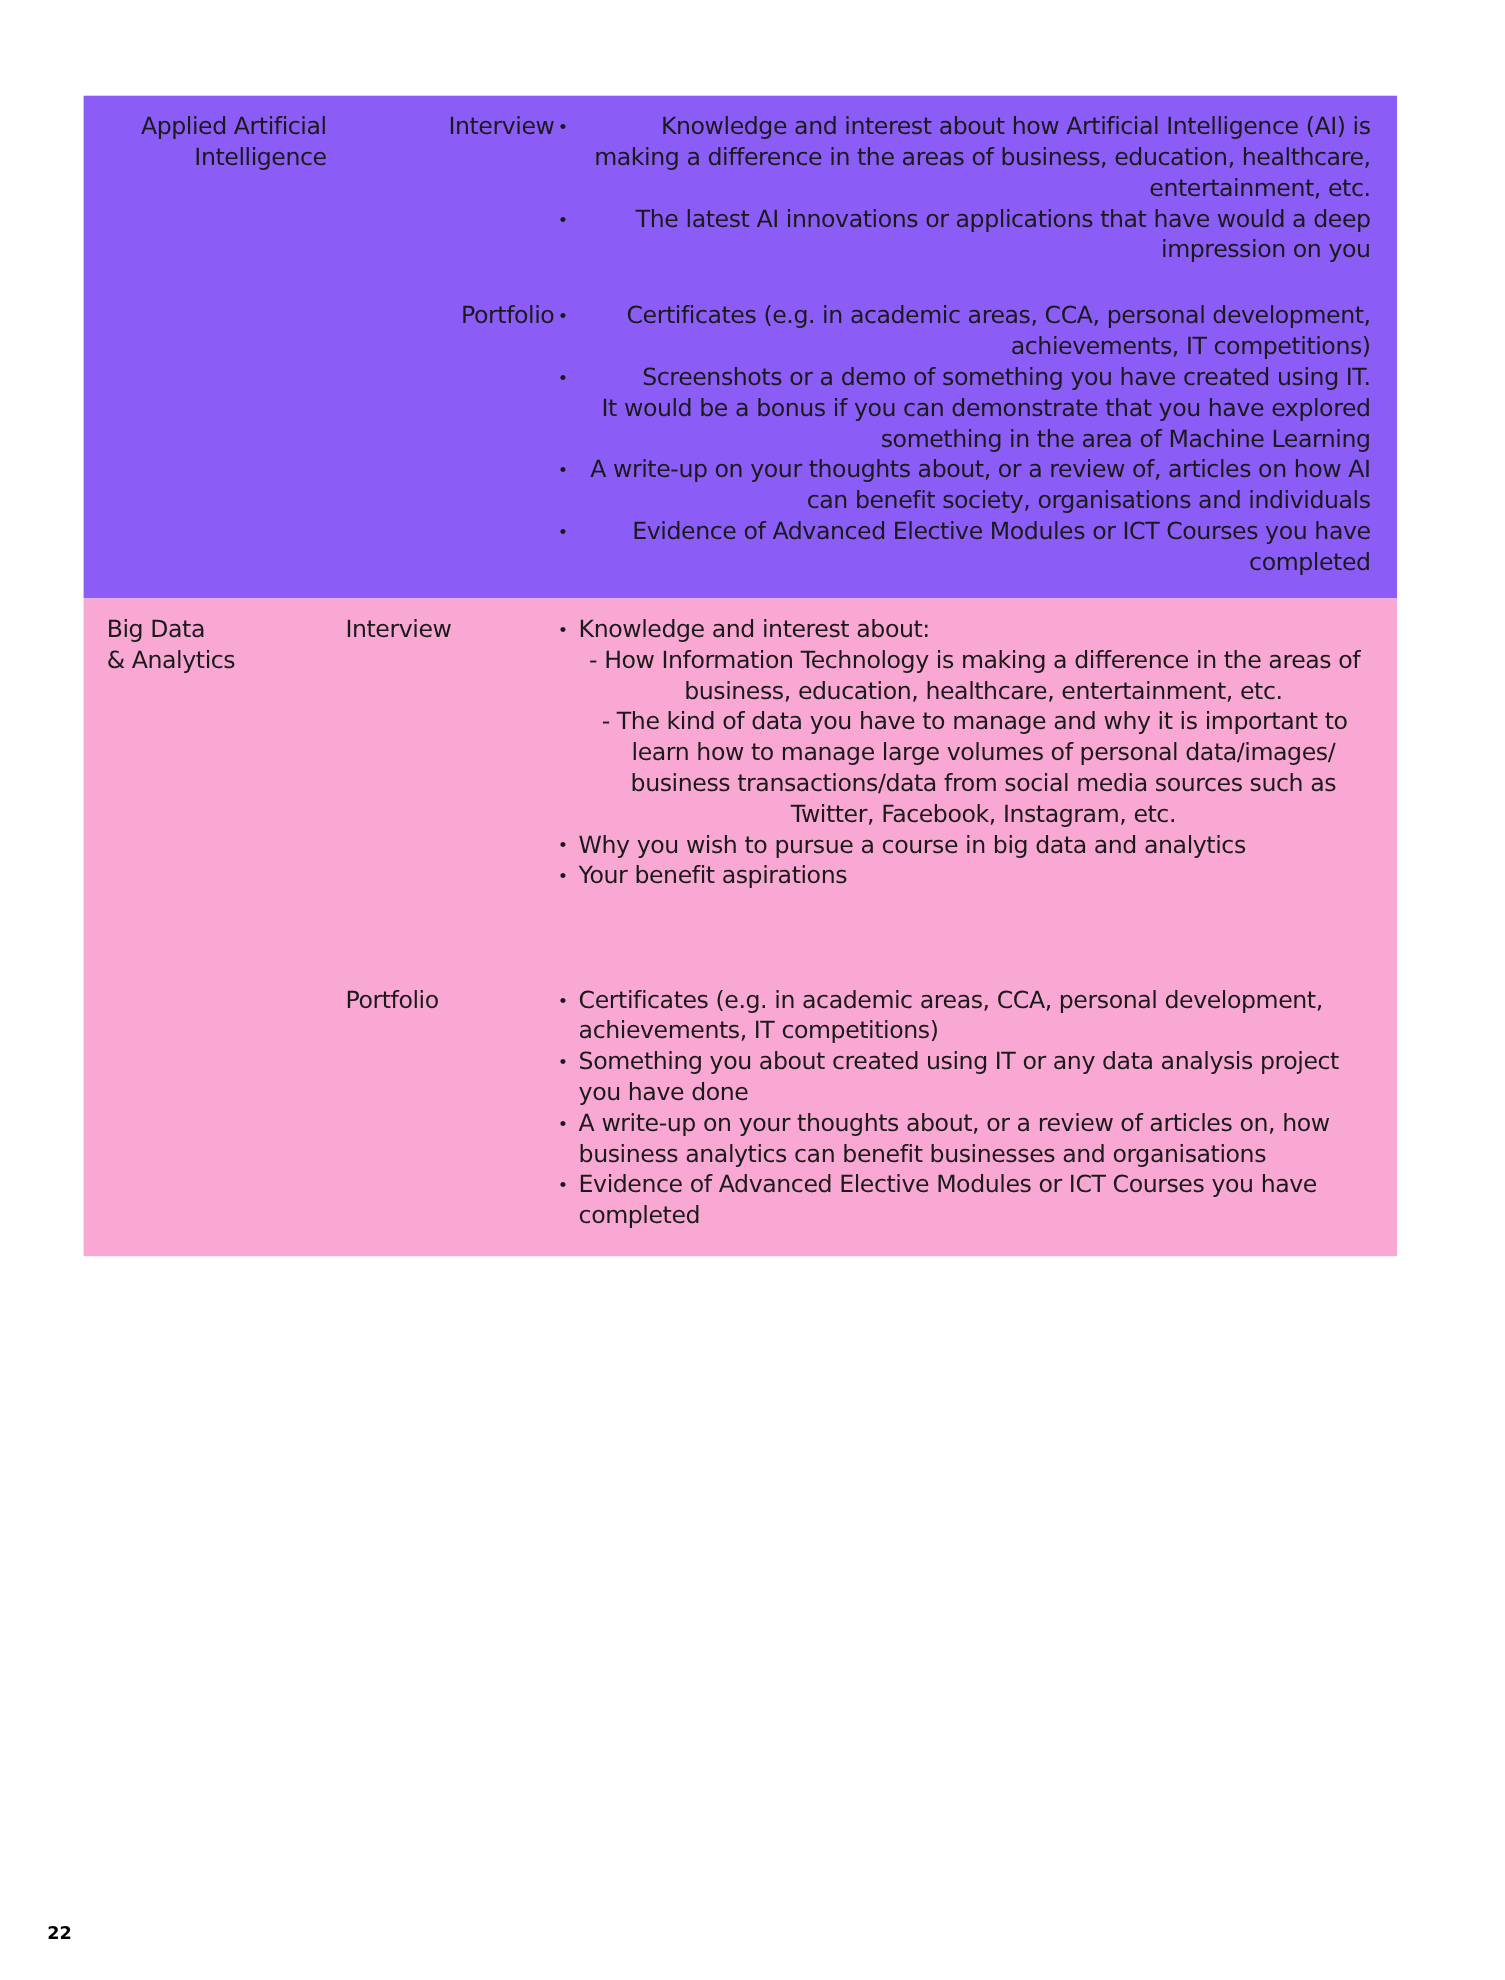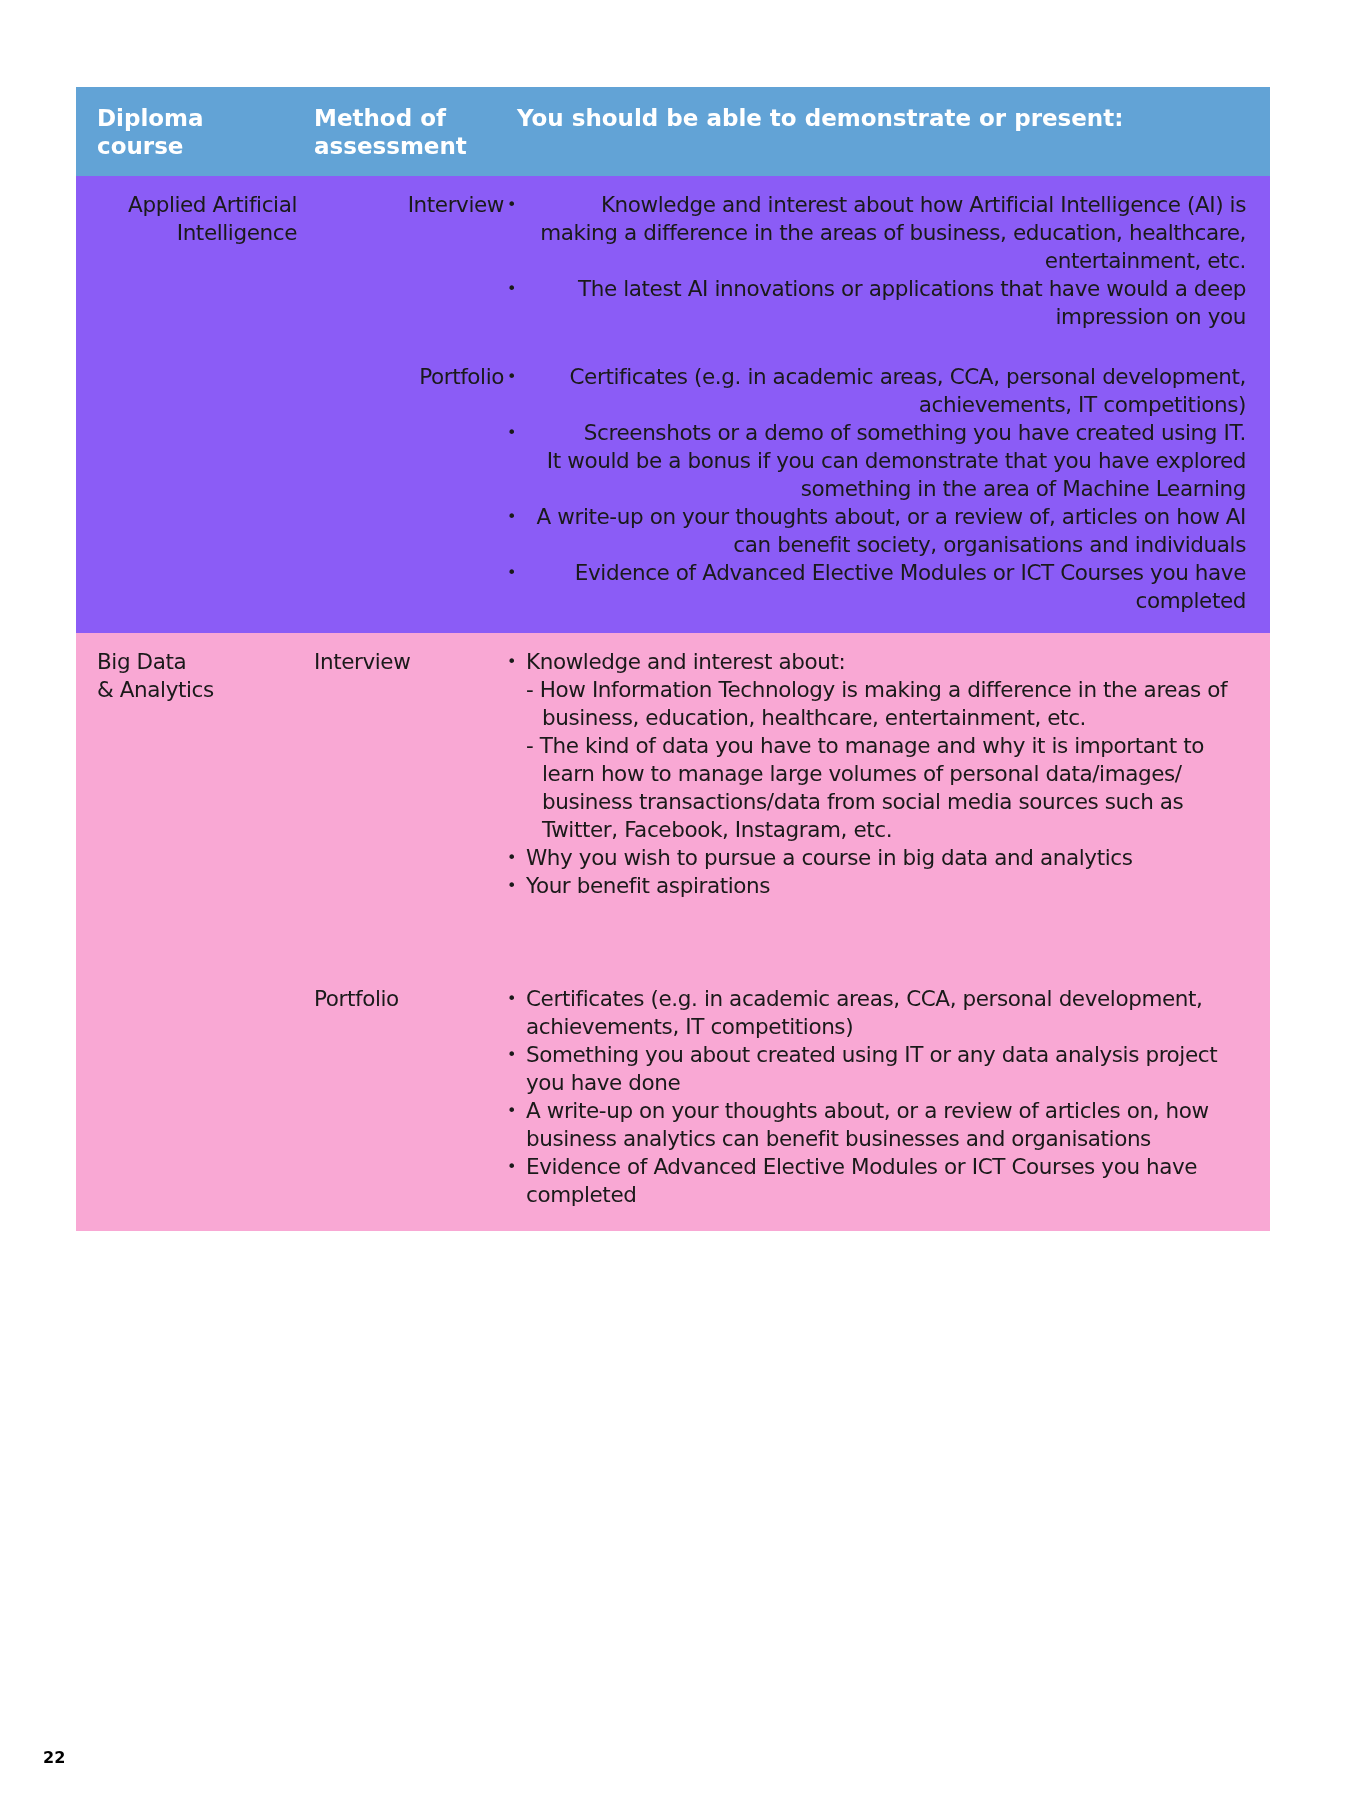--- a/index.html
+++ b/index.html
@@ -67,39 +67,35 @@
       content: "\2022";
       position: absolute;
       left: 1px;
       top: 0;
       font-size: 16px;
     }
     .subline {
       display: block;
       padding-left: 16px;
       text-indent: -16px;
+      text-align: center;
     }
     .pagenum {
       position: absolute;
       left: 43px;
       top: 1748px;
       font-weight: bold;
       font-size: 16px;
       color: #000000;
     }
   </style>
 </head>
 <body>
 
 <div class="table">
-  <div class="header">
-    <div class="h h1">Diploma course</div>
-    <div class="h h2">Method of assessment</div>
-    <div class="h h3">You should be able to demonstrate or present:</div>
-  </div>
 
   <div class="row r1">
     <div class="cell course" style="top:15px;">Applied Artificial Intelligence</div>
 
     <div class="cell method" style="top:15px;">Interview</div>
     <div class="cell content" style="top:15px;">
       <ul class="bullets">
         <li><span>Knowledge and interest about how Artificial Intelligence (AI) is making a difference in the areas of business, education, healthcare, entertainment, etc.</span></li>
         <li><span>The latest AI innovations or applications that have would a deep impression on you</span></li>
       </ul>

